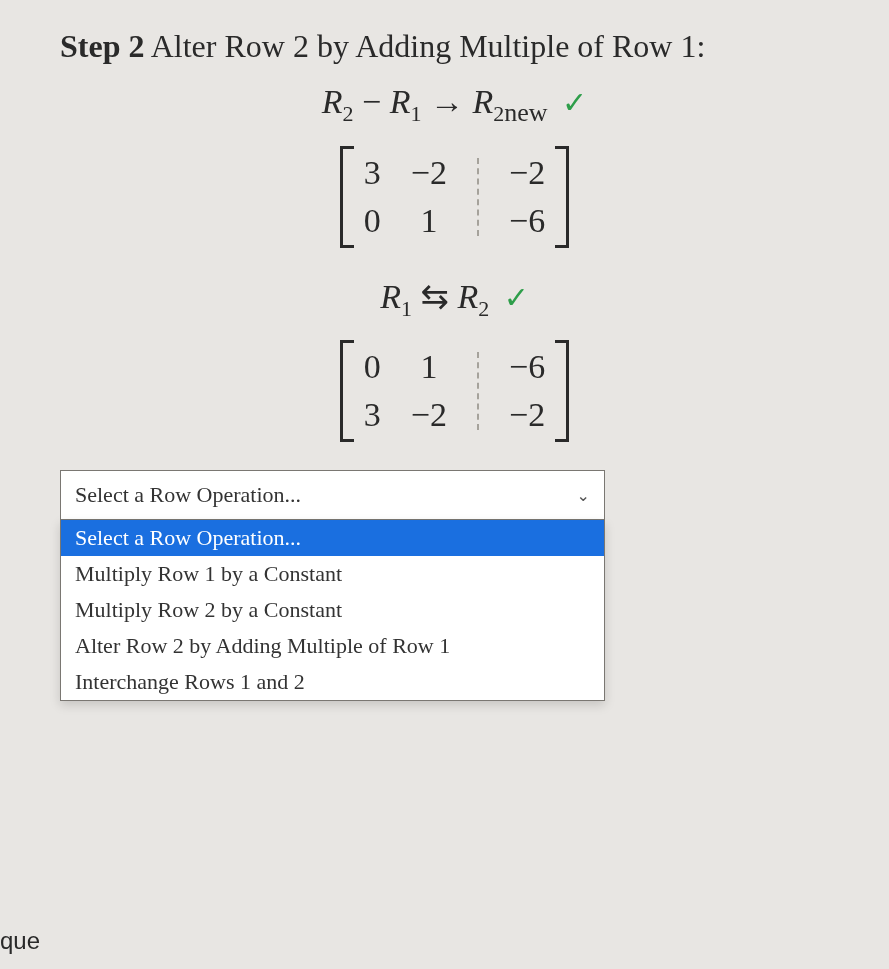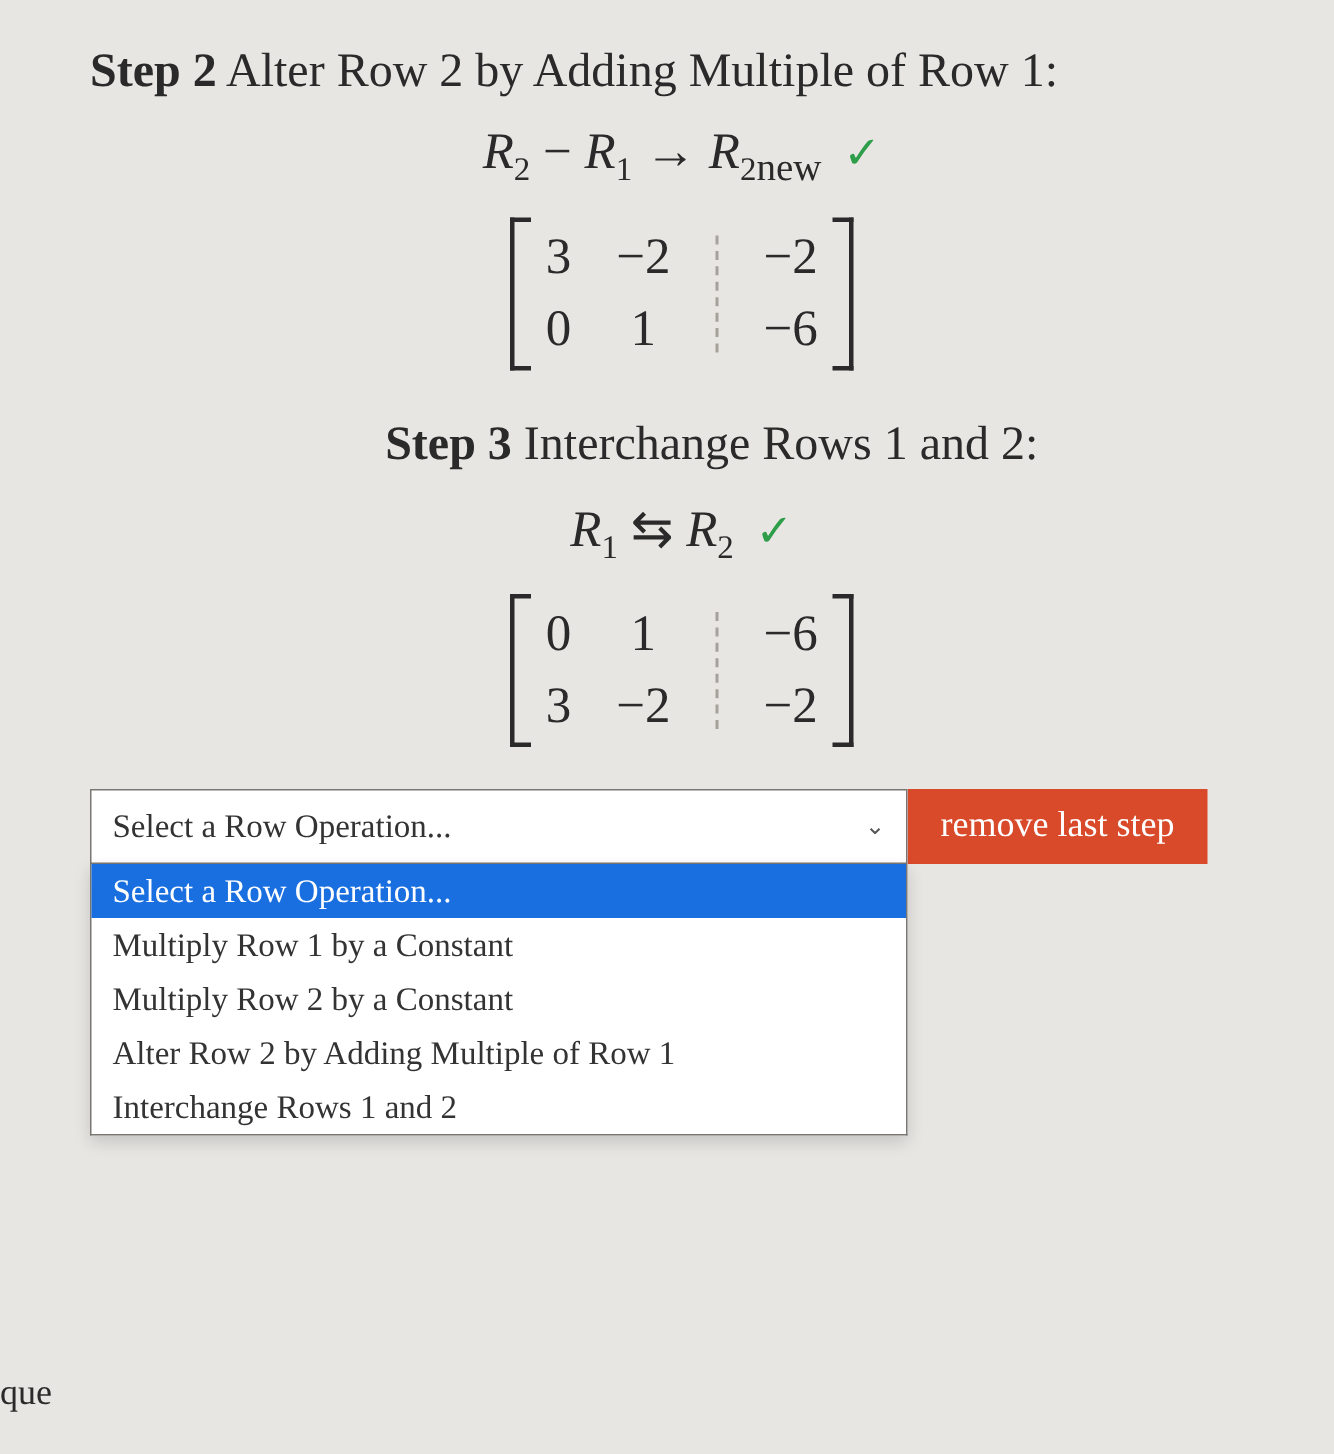--- a/index.html
+++ b/index.html
@@ -61,20 +61,21 @@
   }
   .mcol { display: flex; flex-direction: column; align-items: center; gap: 10px; }
   .aug-divider {
     width: 0;
     border-left: 2px dashed #a5a29b;
     margin: 4px 0;
   }
   .controls-row {
     display: flex;
     align-items: flex-start;
+    gap: 30px;
     margin-top: 20px;
     padding-left: 0;
     position: relative;
   }
   .select-wrap { position: relative; flex: 0 0 auto; width: 545px; }
   .select-box {
     width: 545px;
     height: 50px;
     background: #fff;
     border: 1px solid #7a7772;
@@ -123,24 +124,24 @@
     border: none;
     padding: 12px 22px;
     cursor: pointer;
     height: 50px;
     display:flex;
     align-items:center;
   }
   .que-label {
     position: absolute;
     left: 0;
-    bottom: 26px;
+    bottom: 14px;
     font-size: 24px;
     color: #2a2a2a;
-    font-family: Liberation Serif, serif;
+    font-family: Liberation Sans, sans-serif;
   }
 </style>
 </head>
 <body>
 
 <div class="content">
 
   <div class="step-heading">
     <span class="bold">Step 2</span>
     <span>Alter Row 2 by Adding Multiple of Row 1:</span>
@@ -170,24 +171,20 @@
         <div class="aug-divider"></div>
         <div class="mcol">
           <span>−2</span>
           <span>−6</span>
         </div>
       </div>
       <div class="bracket right"></div>
     </div>
   </div>
 
-  <div class="step-heading step-heading-3">
-    <span class="bold">Step 3</span>
-    <span>Interchange Rows 1 and 2:</span>
-  </div>
 
   <div class="formula">
     <span>R</span><span class="sub">1</span>
     <span class="arrow"> ⇆ </span>
     <span>R</span><span class="sub">2</span>
     <span class="check">✓</span>
   </div>
 
   <div class="matrix-wrap">
     <div class="matrix">
@@ -218,20 +215,17 @@
         <span class="chevron">⌄</span>
       </div>
       <div class="dropdown">
         <div class="dropdown-item selected">Select a Row Operation...</div>
         <div class="dropdown-item">Multiply Row 1 by a Constant</div>
         <div class="dropdown-item">Multiply Row 2 by a Constant</div>
         <div class="dropdown-item">Alter Row 2 by Adding Multiple of Row 1</div>
         <div class="dropdown-item">Interchange Rows 1 and 2</div>
       </div>
     </div>
-    <button class="remove-btn">
-      <span>remove last step</span>
-    </button>
   </div>
 
 </div>
 
 <div class="que-label">que</div>
 
 </body></html>

